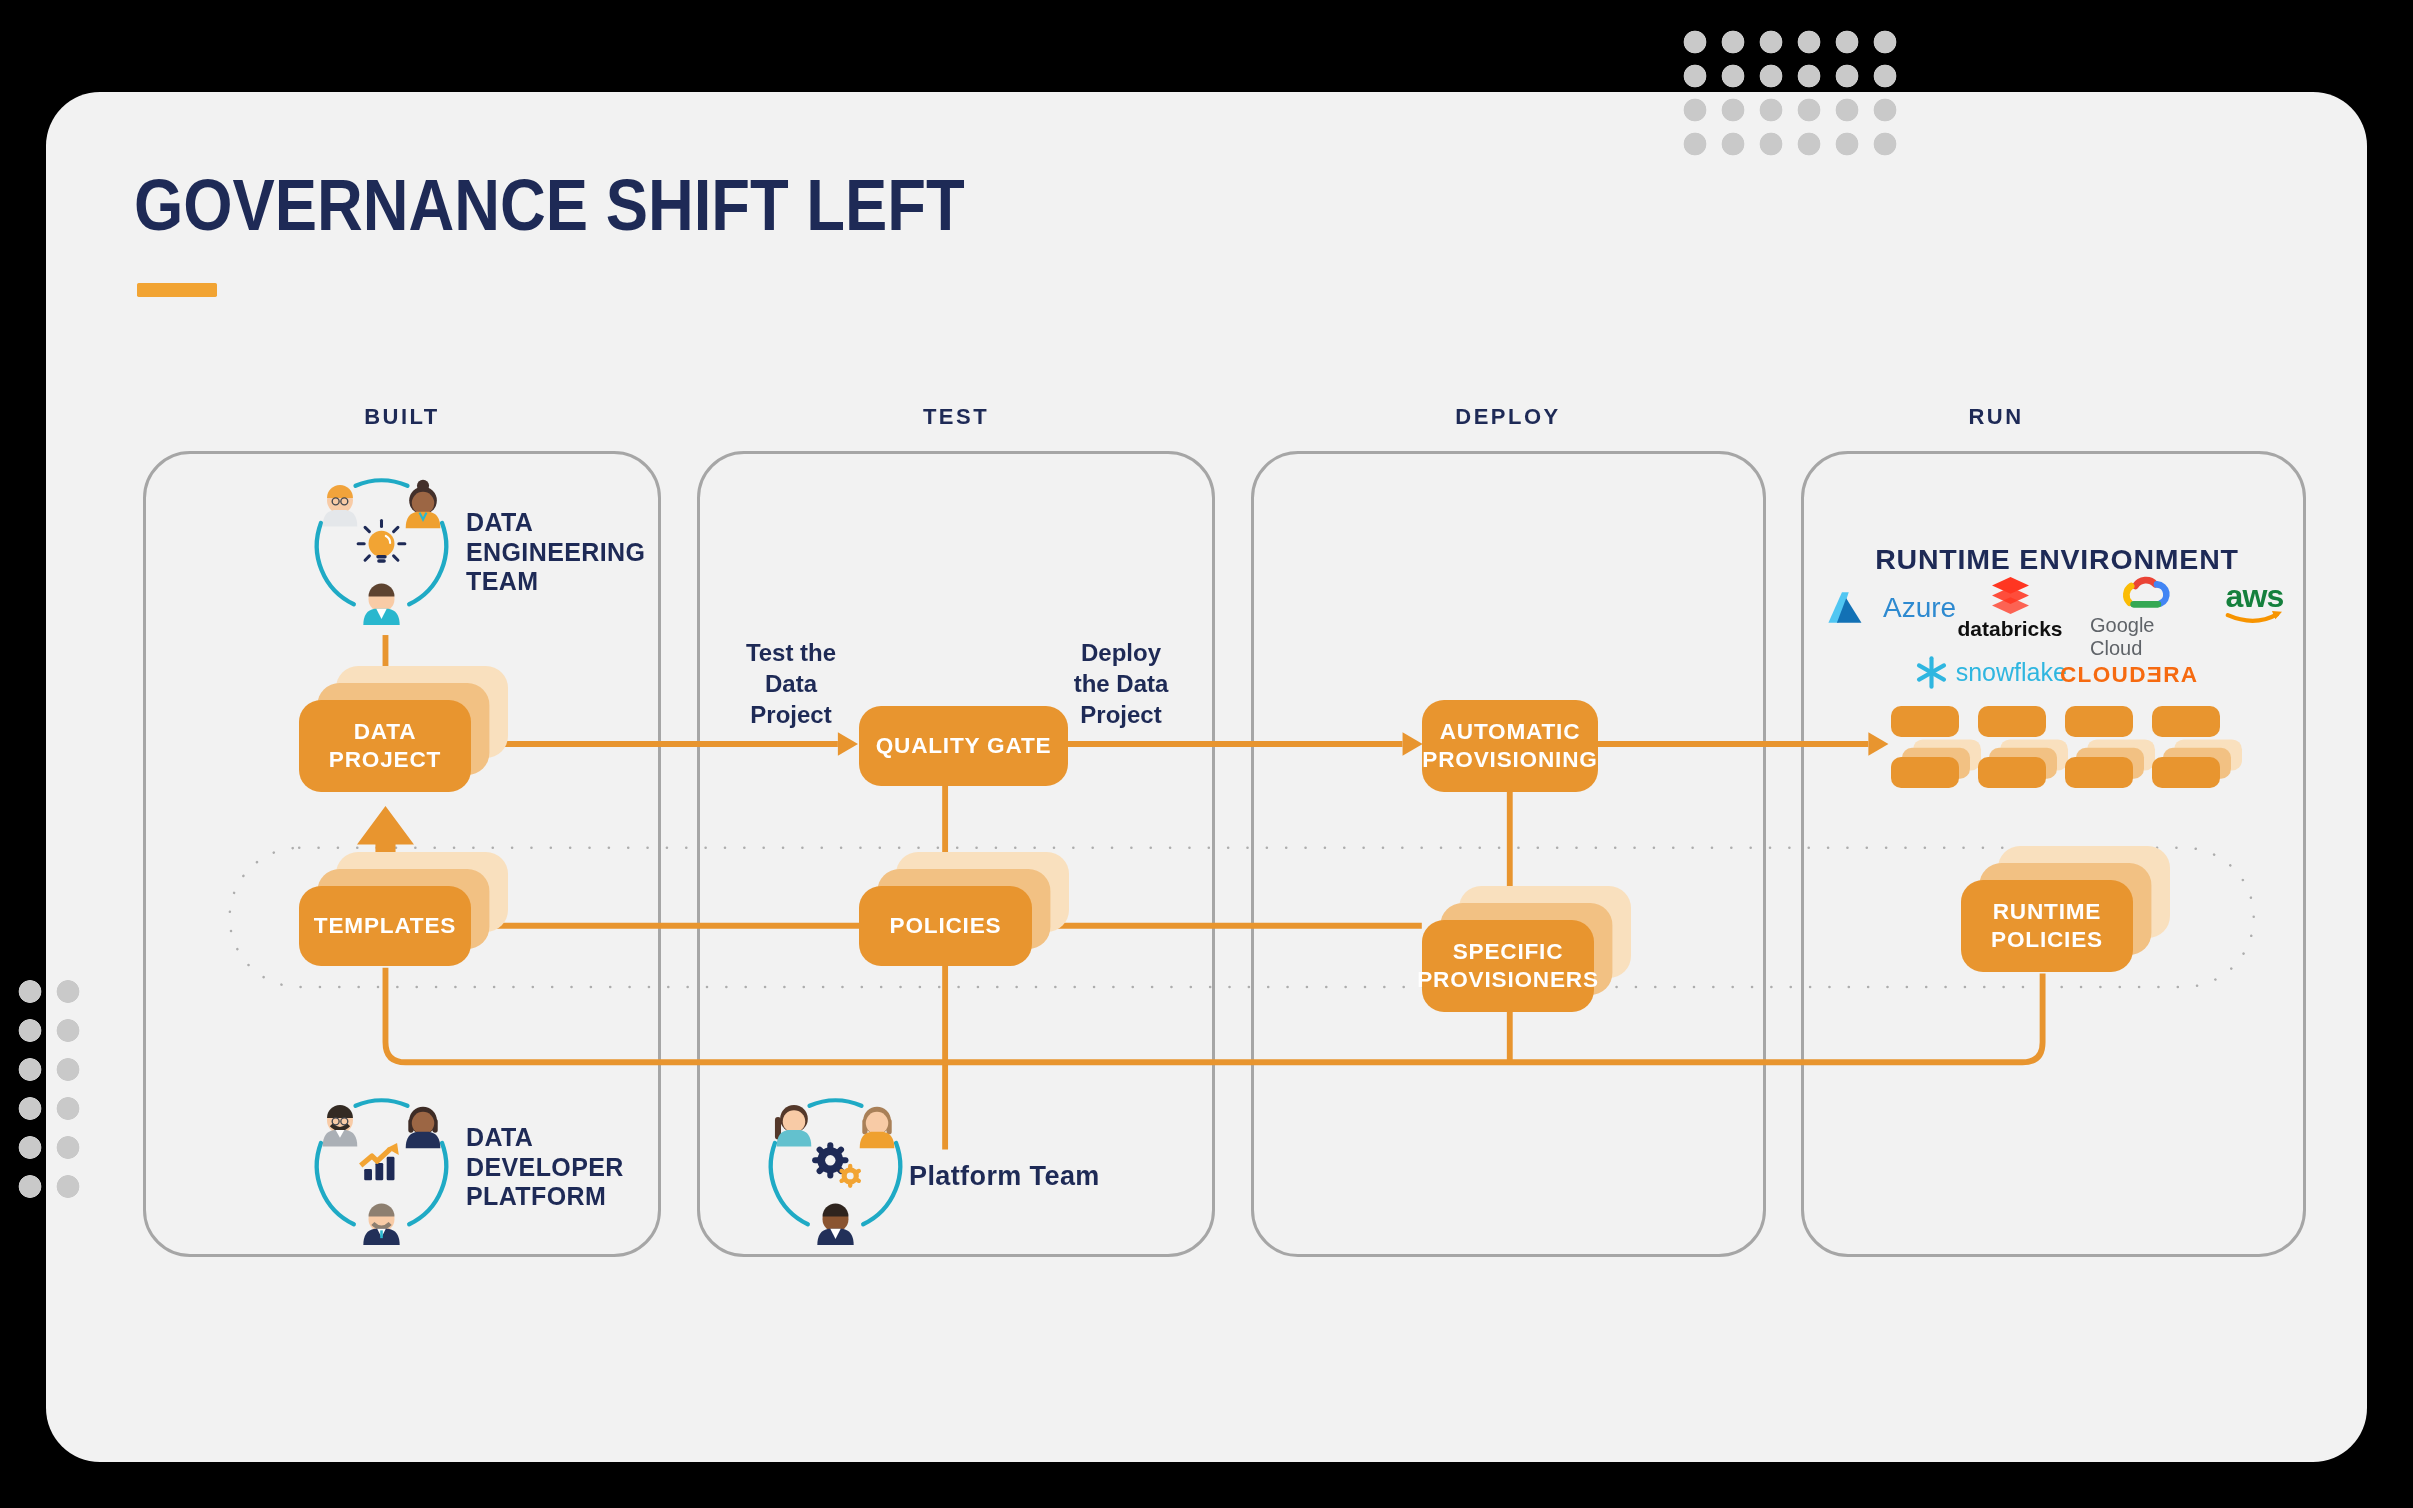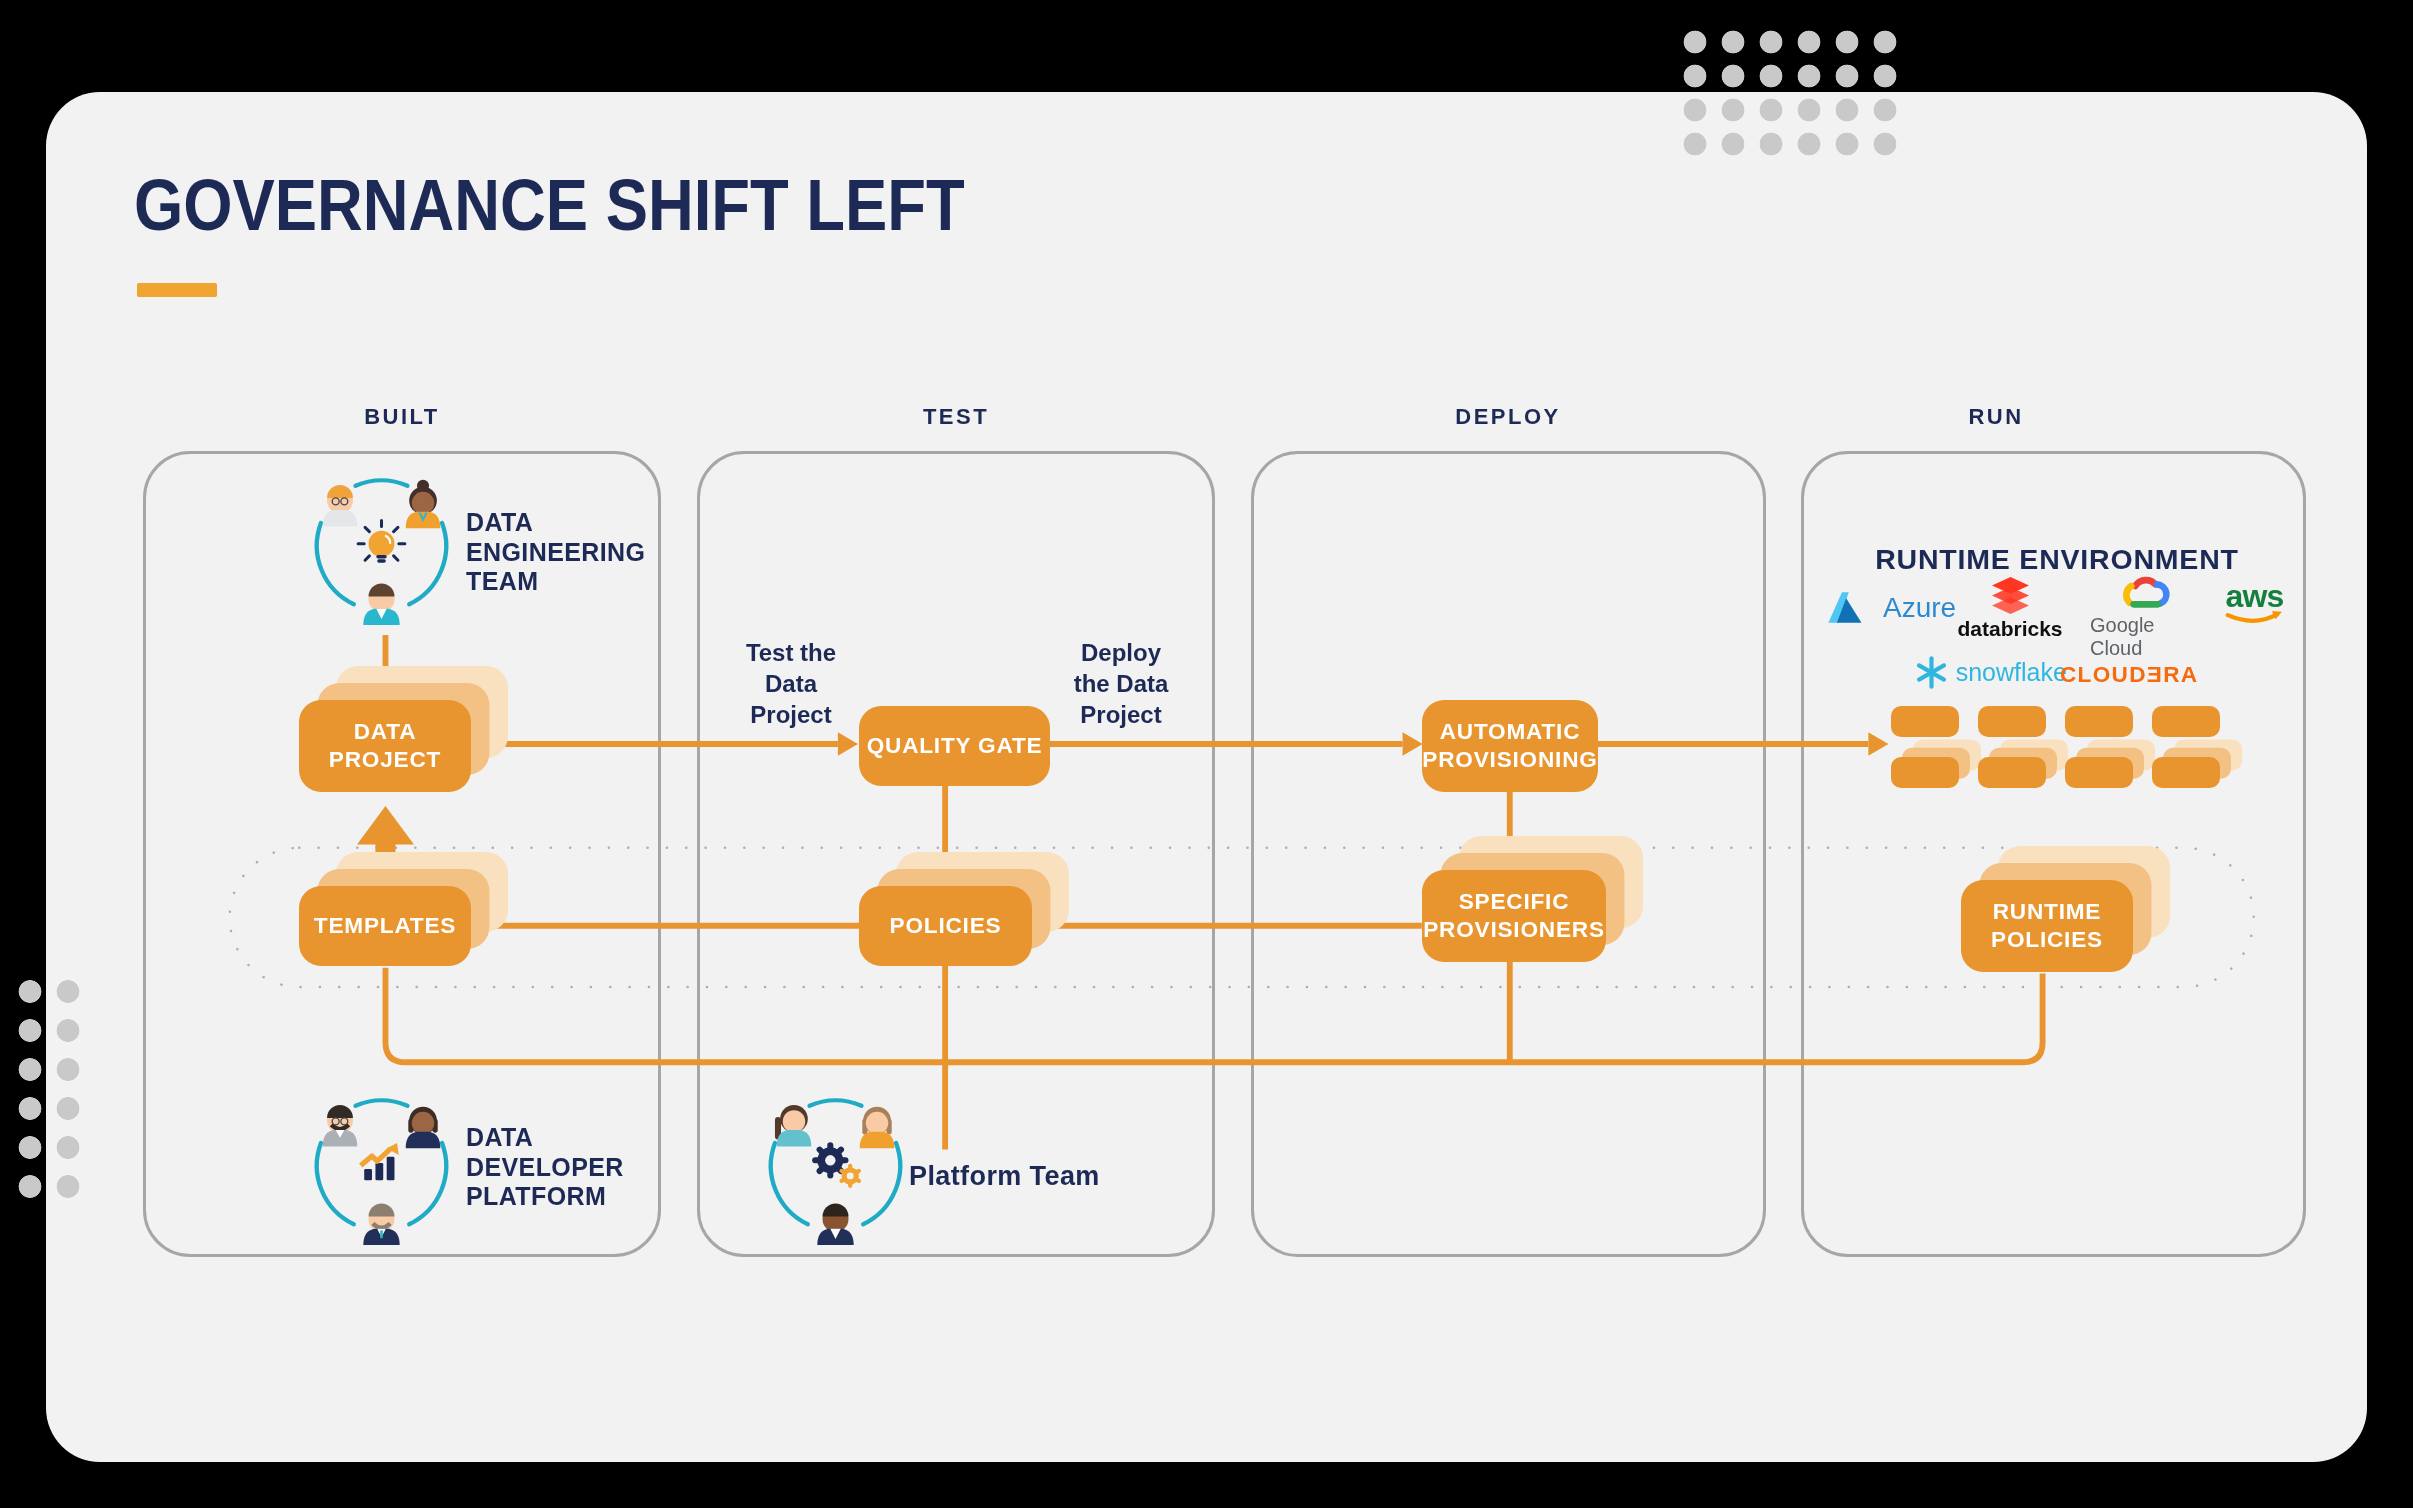--- a/index.html
+++ b/index.html
@@ -78,38 +78,38 @@
     <path d="M1802,945 V1268" stroke="#E8952F" stroke-width="7" fill="none"></path>
     <path d="M460,1155 V1244 Q460,1268 484,1268 H2414 Q2438,1268 2438,1244 V1162" stroke="#E8952F" stroke-width="7" fill="none"></path>
   </svg>
 
   <div class="node-wrap" style="left:299px;top:700px;width:172px;height:92px;">
     <div class="layer l3"></div>
       <div class="layer l2"></div>
     <div class="node-main ml">DATA
 PROJECT</div>
   </div>
-  <div class="node-wrap" style="left:859px;top:706px;width:191px;height:80px;">
+  <div class="node-wrap" style="left:859px;top:706px;width:209px;height:80px;">
     <div class="node-main">QUALITY GATE</div>
   </div>
   <div class="node-wrap" style="left:1422px;top:700px;width:176px;height:92px;">
     <div class="node-main ml">AUTOMATIC
 PROVISIONING</div>
   </div>
   <div class="node-wrap" style="left:299px;top:886px;width:172px;height:80px;">
     <div class="layer l3"></div>
       <div class="layer l2"></div>
     <div class="node-main">TEMPLATES</div>
   </div>
   <div class="node-wrap" style="left:859px;top:886px;width:173px;height:80px;">
     <div class="layer l3"></div>
       <div class="layer l2"></div>
     <div class="node-main">POLICIES</div>
   </div>
-  <div class="node-wrap" style="left:1422px;top:870px;width:172px;height:92px;padding-left:12px;">
+  <div class="node-wrap" style="left:1422px;top:920px;width:172px;height:92px;">
     <div class="layer l3"></div>
       <div class="layer l2"></div>
     <div class="node-main ml">SPECIFIC
 PROVISIONERS</div>
   </div>
   <div class="node-wrap" style="left:1961px;top:880px;width:172px;height:92px;">
     <div class="layer l3"></div>
       <div class="layer l2"></div>
     <div class="node-main ml">RUNTIME
 POLICIES</div>

